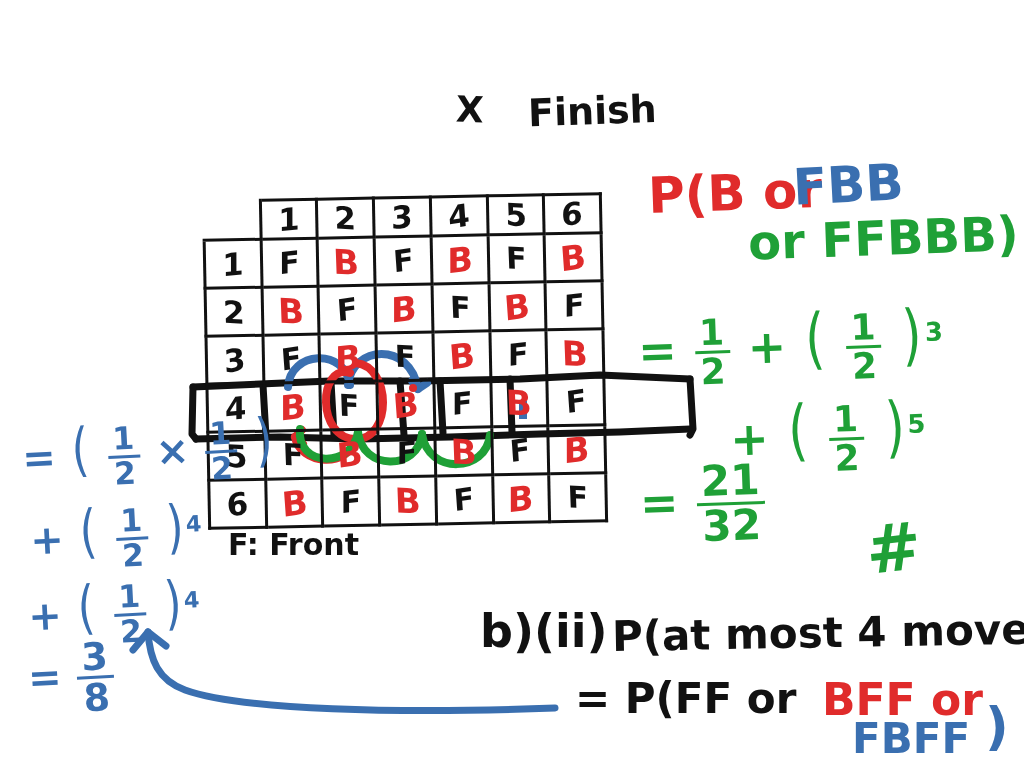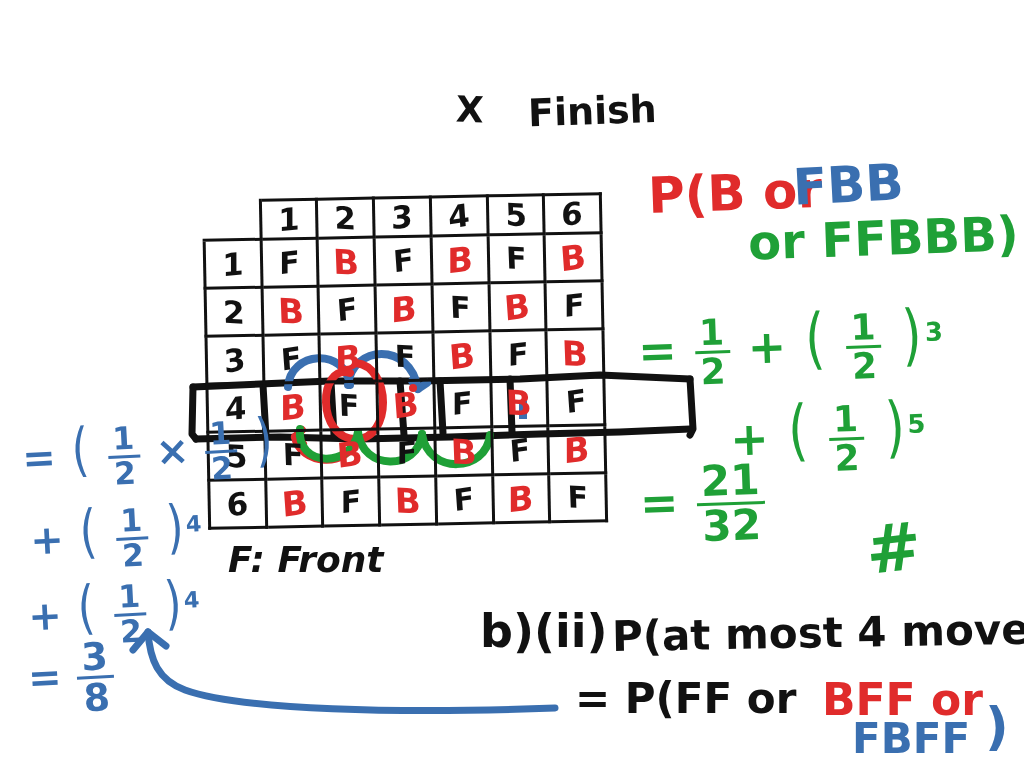--- a/index.html
+++ b/index.html
@@ -66,21 +66,21 @@
   }
   table.grid th { color: #111111; font-size: 31px; }
   table.grid td.cell-F { color: #111111; }
   table.grid td.cell-B { color: #e02b2b; font-size: 34px; }
   table.grid th.corner { border-top: none; border-left: none; }
   .slant1 { display:inline-block; transform: rotate(-5deg) skewX(-6deg); }
   .slant2 { display:inline-block; transform: rotate(4deg) skewX(5deg); }
   .slant3 { display:inline-block; transform: rotate(-7deg) skewX(-4deg); }
 
   
-  .legend-f { left: 228px; top: 542px; font-size: 36px; font-style: italic; }
+  .legend-f { left: 228px; top: 530px; font-size: 30px; }
   .legend-b { left: 228px; top: 600px; font-size: 42px; }
 
   .pq-red1  { left: 648px; top: 168px; font-size: 50px; transform: rotate(-2deg); }
   .pq-blue1 { left: 793px; top: 160px; font-size: 50px; transform: rotate(-3deg); }
   .pq-green1{ left: 748px; top: 214px; font-size: 48px; transform: rotate(-2deg); }
 
   .eq-line { position: absolute; color: #1fa037; font-weight: bold; font-family: "DejaVu Sans", sans-serif; }
   .frac {
     display: inline-flex;
     flex-direction: column;

